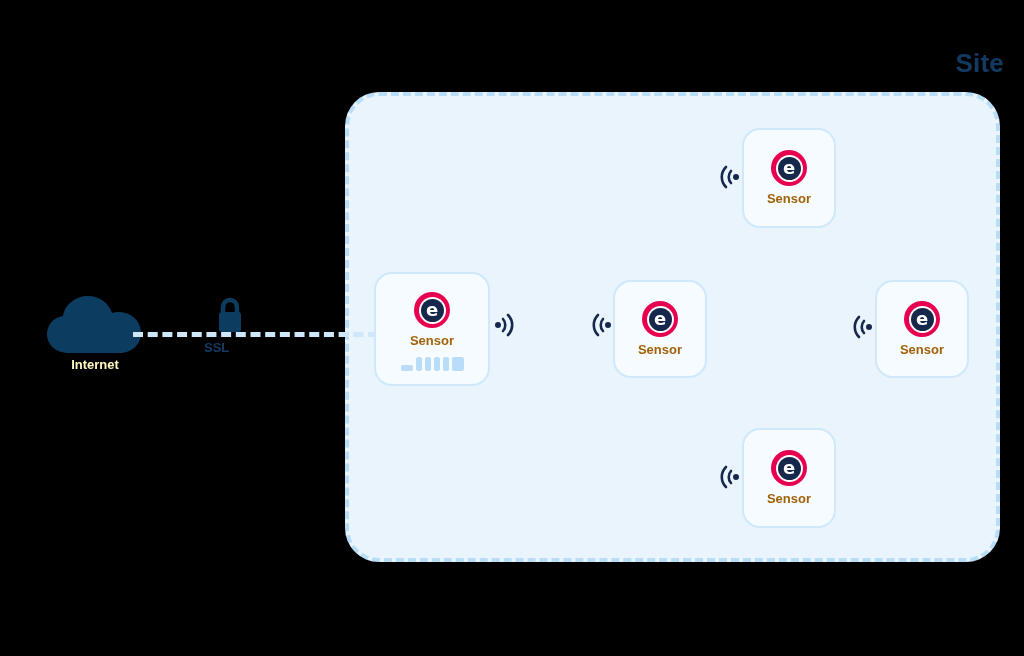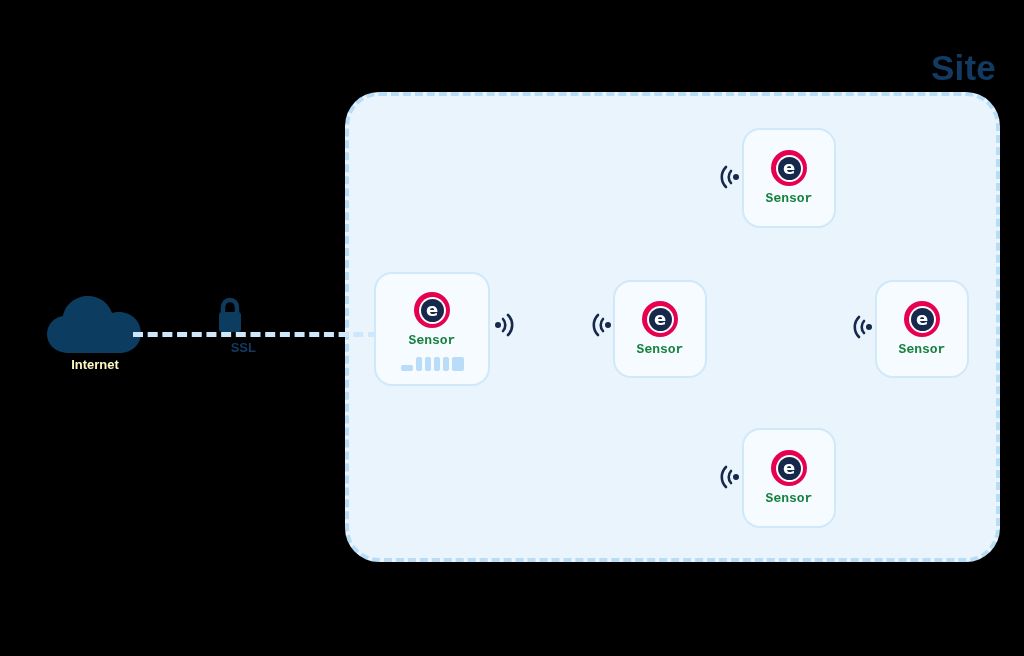--- a/index.html
+++ b/index.html
@@ -23,23 +23,23 @@
     top: 92px;
     width: 655px;
     height: 470px;
     background: #e9f4fd;
     border: 4px dashed #b8ddf7;
     border-radius: 34px;
     box-sizing: border-box;
   }
   .site-label {
     position: absolute;
-    right: 28px;
+    right: 20px;
     top: 48px;
-    font-size: 35px;
+    font-size: 26px;
     font-weight: bold;
     color: #123a63;
     letter-spacing: 0.2px;
   }
 
   
   .cloud-wrap {
     position: absolute;
     left: 45px;
     top: 295px;
@@ -71,21 +71,21 @@
     left: 212px;
     top: 296px;
     width: 36px;
     height: 40px;
   }
   .lock-label {
     position: absolute;
     left: 204px;
     top: 340px;
     width: 52px;
-    text-align: right;
+    text-align: left;
     font-size: 13px;
     font-weight: bold;
     color: #123a63;
   }
 
   
   .device {
     position: absolute;
     background: #f6fbff;
     border: 2px solid #cfe8fa;
@@ -105,24 +105,23 @@
     padding-top: 18px;
   }
   .device-sensor-right   { left: 875px; top: 280px; width: 94px; height: 98px; }
   .device-sensor-middle  { left: 613px; top: 280px; width: 94px; height: 98px; }
   .device-sensor-top     { left: 742px; top: 128px; width: 94px; height: 100px; }
   .device-sensor-bottom  { left: 742px; top: 428px; width: 94px; height: 100px; }
 
   .device-label {
     font-size: 13px;
     font-weight: bold;
-    color: #15803d;
+    color: #a16207;
     margin-top: 5px;
     white-space: nowrap;
-    font-family: Liberation Mono, monospace;
   }
 
   
   .logo-mark {
     width: 36px;
     height: 36px;
     border-radius: 50%;
     background: #e6004f;
     display: flex;
     align-items: center;

